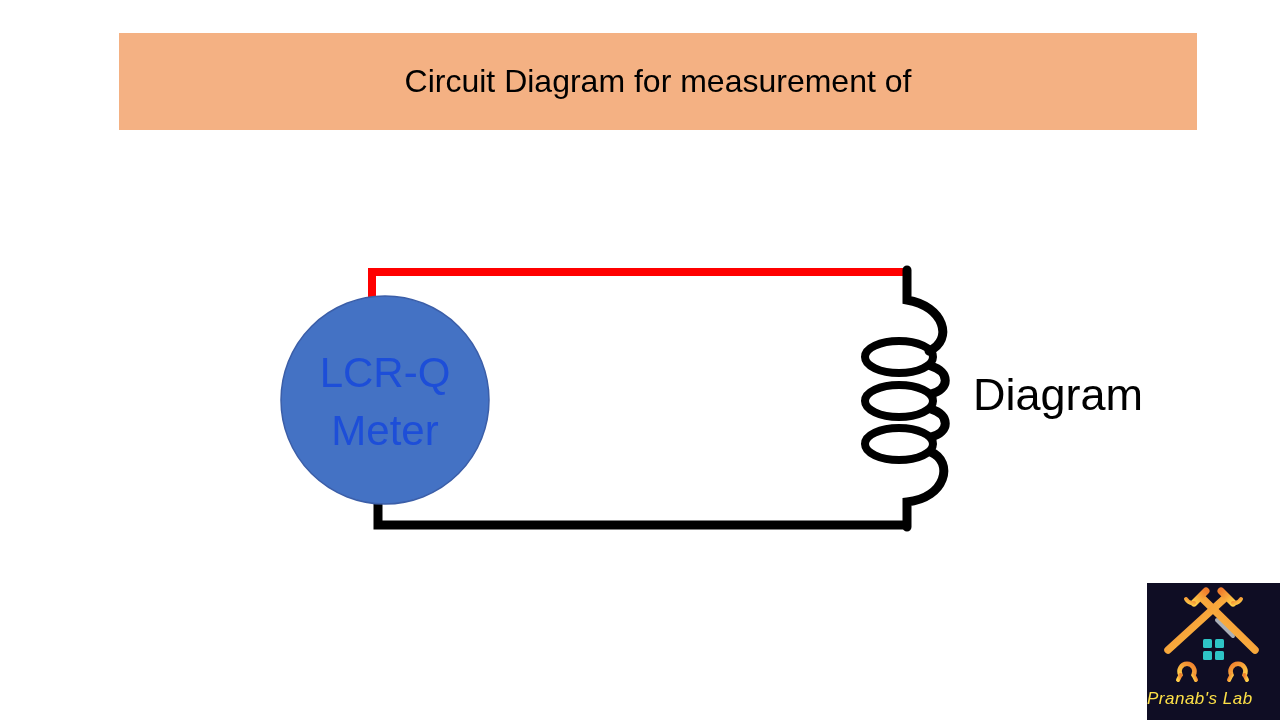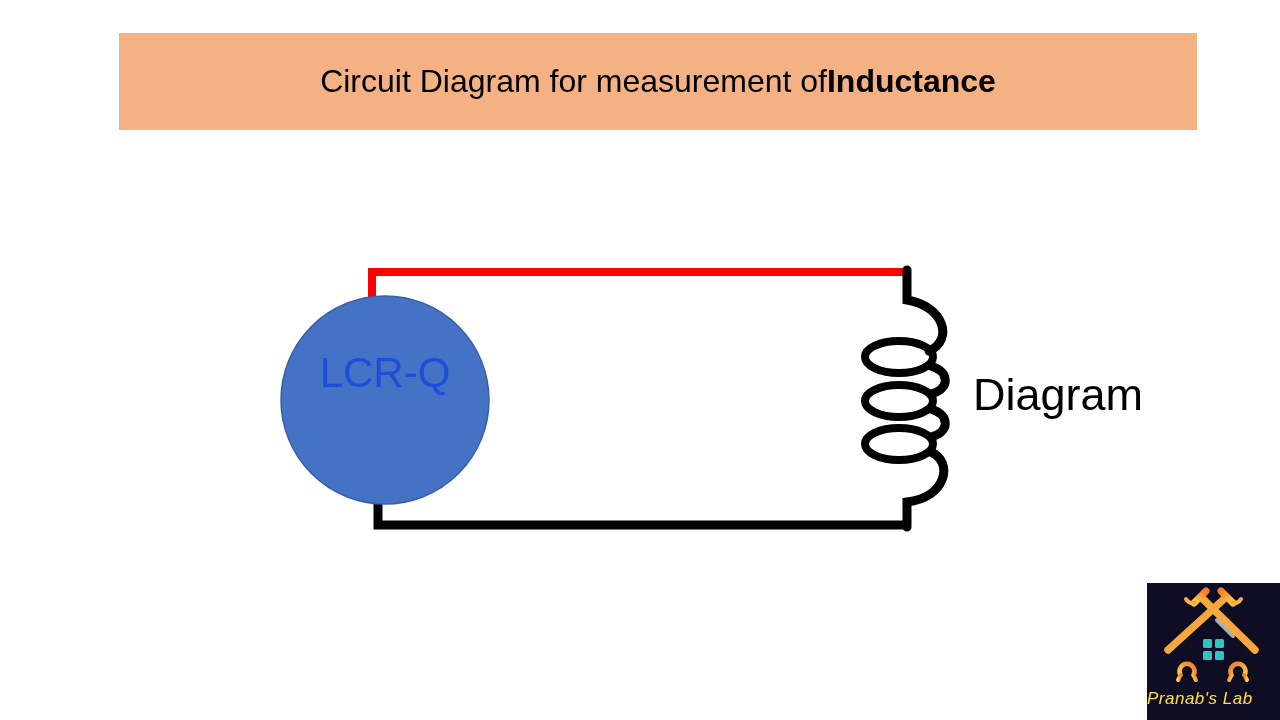--- a/index.html
+++ b/index.html
@@ -32,21 +32,20 @@
   .logo-text{
     position:absolute;left:0;bottom:11px;width:100%;text-align:left;
     color:#fde047;font-size:17px;letter-spacing:0.5px;font-style:italic;
   }
 </style>
 </head>
 <body>
 
 <div class="banner">
   <span>Circuit Diagram for measurement of </span>
-  <span class="bold">Inductance</span>
 </div>
 
 <svg class="circuit-svg" viewBox="0 0 1280 720">
 
   <polyline points="372,300 372,272 907,272" fill="none" stroke="#FF0000" stroke-width="8"></polyline>
 
   <polyline points="378,498 378,525 908,525" fill="none" stroke="#000000" stroke-width="9"></polyline>
 
   <g fill="none" stroke="#000000" stroke-width="9" stroke-linecap="round">
     <path d="M 907 270 L 907 300 C 944 306 954 340 929 351"></path>
@@ -56,20 +55,21 @@
     <ellipse cx="899" cy="357" rx="34" ry="16" stroke-width="8"></ellipse>
     <ellipse cx="899" cy="401" rx="34" ry="16" stroke-width="8"></ellipse>
     <ellipse cx="899" cy="444" rx="34" ry="16" stroke-width="8"></ellipse>
   </g>
 
   <circle cx="385" cy="400" r="104" fill="#4472C4" stroke="#3B5EA8" stroke-width="1.5"></circle>
 </svg>
 
 <div class="meter-label">
   <div>LCR-Q</div>
+  <div>Meter</div>
 </div>
 
 <div class="inductor-label">Diagram</div>
 
 <div class="logo">
   <svg class="logo-icon" viewBox="0 0 133 103">
     <defs>
       <linearGradient id="beamGrad" x1="0" y1="1" x2="1" y2="0">
         <stop offset="0" stop-color="#FFD04A"></stop>
         <stop offset="1" stop-color="#F07E2D"></stop>

